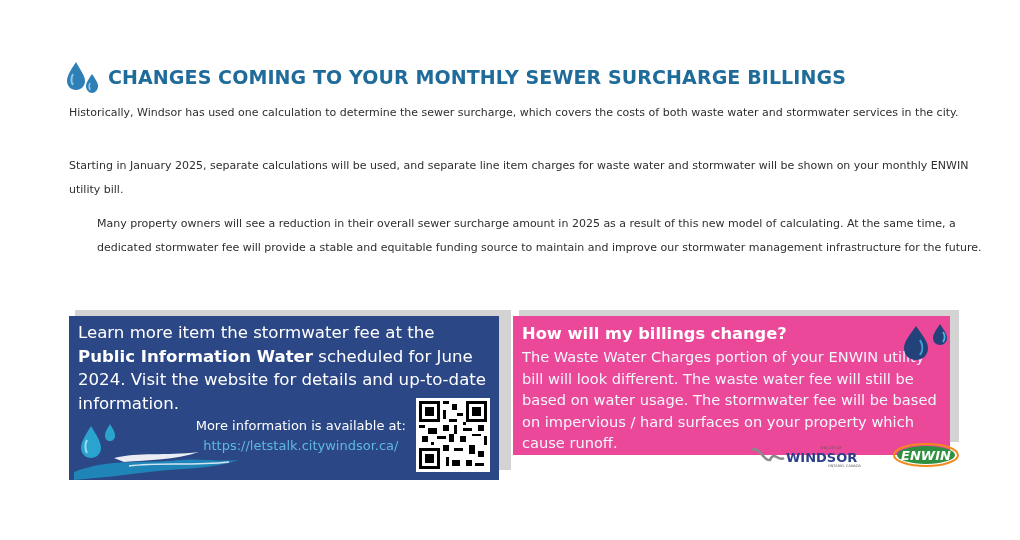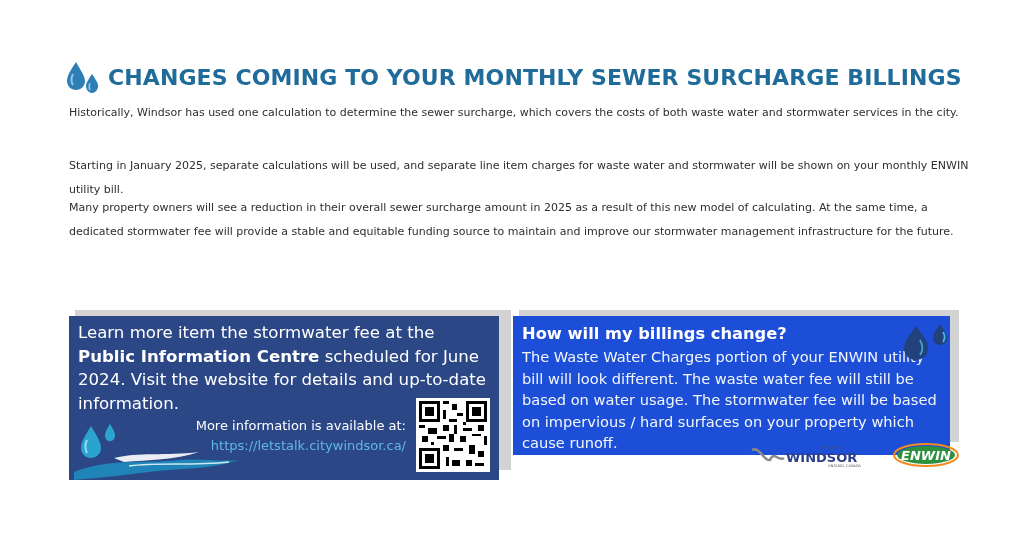--- a/index.html
+++ b/index.html
@@ -1,30 +1,30 @@
 <!DOCTYPE html>
 <html><head>
 <meta charset="utf-8">
 <style>
   * { box-sizing: border-box; margin: 0; padding: 0; }
   html, body { width: 1020px; height: 540px; background: #ffffff; overflow: hidden; }
   body { font-family: "DejaVu Sans", sans-serif; color: #2b2b2b; position: relative; }
 
   .title-row { position: absolute; left: 66px; top: 60px; display: flex; align-items: center; }
   .title-drops { width: 36px; height: 34px; margin-right: 6px; }
-  .title { font-family: "DejaVu Sans", sans-serif; font-weight: bold; font-size: 22px; color: #1f6b99; letter-spacing: 0.1px; white-space: nowrap; }
+  .title { font-family: "DejaVu Sans", sans-serif; font-weight: bold; font-size: 19px; color: #1f6b99; letter-spacing: 0.1px; white-space: nowrap; }
 
   .para { position: absolute; left: 69px; width: 900px; font-size: 11px; line-height: 24px; color: #2e2e2e; }
   .p1 { top: 101px; }
   .p2 { top: 154px; }
-  .p3 { top: 196px; }
+  .p3 { top: 212px; margin-left: 28px; }
 
   .shadow { position: absolute; background: #d3d3d3; }
   .box-left { position: absolute; left: 69px; top: 316px; width: 430px; height: 164px; background: #2c4785; color: #fff; overflow: hidden; }
-  .box-right { position: absolute; left: 513px; top: 316px; width: 437px; height: 139px; background: #1d4ed8; color: #fff; overflow: hidden; }
+  .box-right { position: absolute; left: 513px; top: 316px; width: 437px; height: 139px; background: #ec4899; color: #fff; overflow: hidden; }
 
   .bl-text { position: absolute; left: 9px; top: 5px; width: 415px; font-size: 16.6px; line-height: 23.5px; color: #ffffff; }
   .bl-text b { font-weight: bold; }
   .bl-more { position: absolute; right: 93px; top: 100px; text-align: right; font-size: 13px; line-height: 20px; }
   .bl-more .lbl { color: #ffffff; }
   .bl-more .url { color: #5fb8e2; }
   .qr { position: absolute; left: 347px; top: 82px; width: 74px; height: 74px; background: #fff; }
   .waves { position: absolute; left: 0; top: 104px; width: 190px; height: 60px; }
 
   .br-head { position: absolute; left: 9px; top: 8px; font-weight: bold; font-size: 16.3px; color: #ffffff; }
@@ -47,32 +47,32 @@
 </div>
 
 <p class="para p1">Historically, Windsor has used one calculation to determine the sewer surcharge, which covers the costs of both waste water and stormwater services in the city.</p>
 <p class="para p2">Starting in January 2025, separate calculations will be used, and separate line item charges for waste water and stormwater will be shown on your monthly ENWIN utility bill.</p>
 <p class="para p3">Many property owners will see a reduction in their overall sewer surcharge amount in 2025 as a result of this new model of calculating. At the same time, a dedicated stormwater fee will provide a stable and equitable funding source to maintain and improve our stormwater management infrastructure for the future.</p>
 
 <div class="shadow" style="left:75px; top:310px; width:436px; height:8px;"></div>
 <div class="shadow" style="left:499px; top:310px; width:12px; height:160px;"></div>
 
 <div class="box-left">
-  <p class="bl-text"><span>Learn more item the stormwater fee at the </span><b>Public Information Centre</b><span> scheduled for June 2024. Visit the website for details and up-to-date information.</span></p>
+  <p class="bl-text"><span>Learn more item the stormwater fee at the </span><b>Public Information Water</b><span> scheduled for June 2024. Visit the website for details and up-to-date information.</span></p>
   <svg class="waves" viewBox="0 0 190 60">
     <path d="M22 6 C 16 16, 12 22, 12 28 C 12 34, 17 38, 22 38 C 27 38, 32 34, 32 28 C 32 22, 28 16, 22 6 Z" fill="#2aa3cf"></path>
     <path d="M18 20 C 16 24, 16 29, 18 33" stroke="#9ddcf2" stroke-width="2" fill="none"></path>
     <path d="M41 4 C 38 9, 36 12, 36 15 C 36 19, 38 21, 41 21 C 44 21, 46 19, 46 15 C 46 12, 44 9, 41 4 Z" fill="#2aa3cf"></path>
     <path d="M5 52 C 40 38, 75 44, 110 40 C 130 38, 150 42, 170 40 C 140 50, 110 48, 80 52 C 55 55, 30 58, 5 60 Z" fill="#1d8fc0" opacity="0.85"></path>
     <path d="M45 38 C 70 32, 95 36, 130 32 C 105 40, 80 40, 55 42 Z" fill="#ffffff" opacity="0.9"></path>
     <path d="M60 46 C 90 42, 120 46, 160 42" stroke="#ffffff" stroke-width="1.5" fill="none" opacity="0.8"></path>
   </svg>
   <div class="bl-more">
     <div class="lbl">More information is available at:</div>
-    <a class="url" style="display:block;text-decoration:none;">https://letstalk.citywindsor.ca/</a>
+    <a class="url" style="display:block;text-decoration:none;text-align:center;">https://letstalk.citywindsor.ca/</a>
     <a class="url" style="display:block;text-decoration:none;margin-top:35px;">stormwater-financing</a>
   </div>
   <svg class="qr" viewBox="0 0 25 25" shape-rendering="crispEdges">
     <rect width="25" height="25" fill="#fff"></rect>
     <g fill="#000">
       <rect x="1" y="1" width="7" height="7"></rect>
         <rect x="2" y="2" width="5" height="5" fill="#fff"></rect>
         <rect x="3" y="3" width="3" height="3"></rect>
       <rect x="17" y="1" width="7" height="7"></rect>
         <rect x="18" y="2" width="5" height="5" fill="#fff"></rect>

